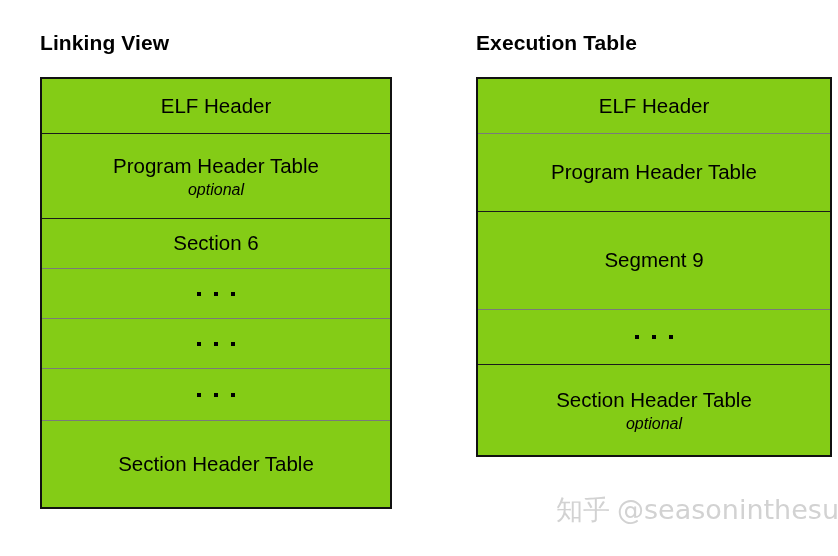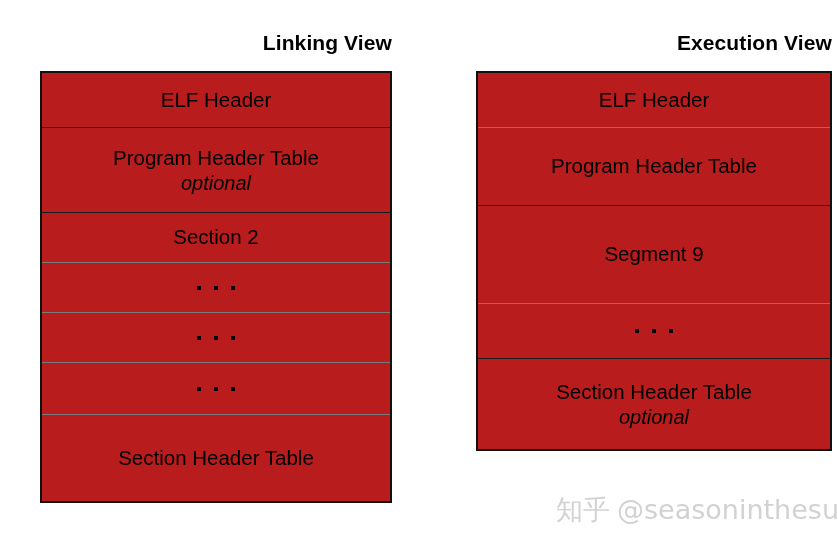--- a/index.html
+++ b/index.html
@@ -23,34 +23,34 @@
 
   
   .view {
     position: absolute;
     top: 0;
   }
   .view-left  { left: 40px;  width: 352px; }
   .view-right { left: 476px; width: 356px; }
 
   .view-title {
-    text-align: right;
+    text-align: left;
     font-size: 21px;
     font-weight: bold;
     letter-spacing: 0.1px;
     line-height: 1;
     padding-top: 32px;
-    padding-bottom: 18px;
+    padding-bottom: 24px;
     color: #000;
   }
 
   
   .box {
     border: 2.5px solid #111111;
-    background: #b91c1c;
+    background: #84cc16;
     box-sizing: border-box;
   }
 
   .row {
     box-sizing: border-box;
     border-bottom: 1.5px solid #7a7a7a;
     display: flex;
     flex-direction: column;
     align-items: center;
     justify-content: center;
@@ -60,21 +60,21 @@
     color: #000;
     padding: 0 6px;
   }
   .row:last-child { border-bottom: none; }
 
   
   .row.sep-dark { border-bottom-color: #1b1b1b; }
 
   .row .sub {
     font-style: italic;
-    font-size: 20px;
+    font-size: 16px;
     line-height: 1.2;
   }
 
   .row .ital { font-style: italic; }
 
   
   .dots {
     display: flex;
     align-items: center;
     gap: 13px;
@@ -113,21 +113,21 @@
       <div class="row sep-dark" style="height:55px">
         <span>ELF Header</span>
       </div>
 
       <div class="row sep-dark" style="height:85px">
         <span>Program Header Table</span>
         <span class="sub">optional</span>
       </div>
 
       <div class="row" style="height:50px">
-        <span>Section 2</span>
+        <span>Section 6</span>
       </div>
 
       <div class="row" style="height:50px">
         <span class="dots">
             <i></i>
             <i></i>
             <i></i>
           </span>
       </div>
 
@@ -149,21 +149,21 @@
       </div>
 
       <div class="row" style="height:86px">
         <span>Section Header Table</span>
       </div>
 
     </div>
   </div>
 
   <div class="view view-right">
-    <div class="view-title">Execution View</div>
+    <div class="view-title">Execution Table</div>
 
     <div class="box">
 
       <div class="row" style="height:55px">
         <span>ELF Header</span>
       </div>
 
       <div class="row sep-dark" style="height:78px">
         <span>Program Header Table</span>
       </div>

